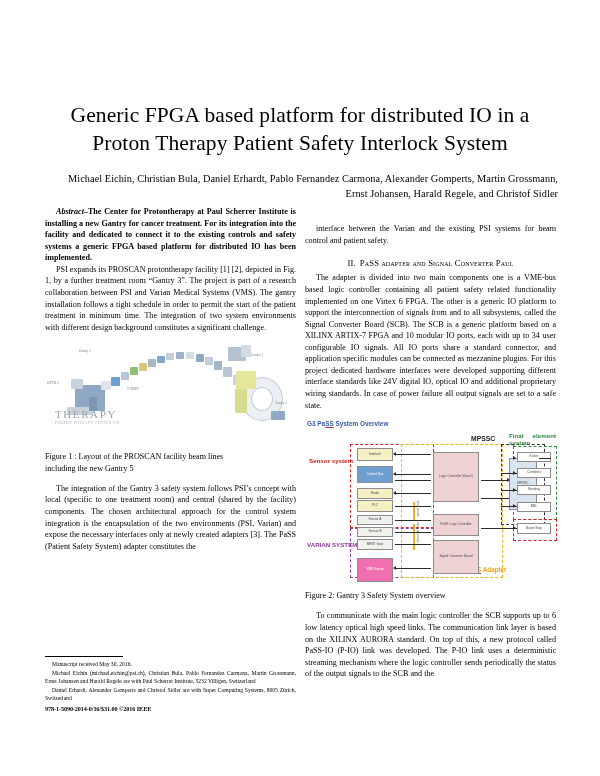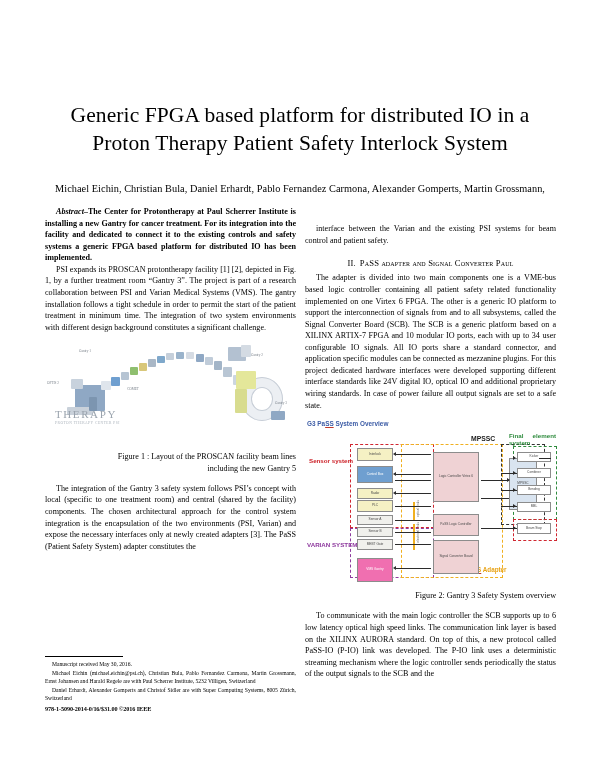--- a/index.html
+++ b/index.html
@@ -33,24 +33,25 @@
     text-align: center;
   }
   .doc-title {
     font-size: 21.5px;
     line-height: 1.28;
     font-weight: normal;
     margin: 0;
     letter-spacing: 0.1px;
   }
   .authors {
-    margin-top: 25px;
+    margin-top: 15px;
     font-size: 10.3px;
     line-height: 1.45;
     letter-spacing: 0.05px;
+    text-align: right;
   }
   .authors .line2 { display: block; }
 
   
   .col {
     position: absolute;
     top: 202px;
     width: 251px;
     font-size: 8.1px;
     line-height: 1.43;
@@ -93,21 +94,21 @@
     width: 251px;
   }
   .fig1-img {
     position: relative;
     width: 251px;
     height: 105px;
     background: #ffffff;
     overflow: hidden;
   }
   .fig-caption {
-    text-align: right;
+    text-align: left;
     font-size: 8.1px;
     line-height: 1.4;
     margin-top: 5px;
     margin-bottom: 9px;
   }
   .bl-dot {
     position: absolute;
     border-radius: 1px;
   }
   .proscan-logo {
@@ -260,20 +261,21 @@
 </style>
 </head>
 <body>
 
 <div class="page">
 
   <div class="title-block">
     <h1 class="doc-title">Generic FPGA based platform for distributed IO in a Proton Therapy Patient Safety Interlock System</h1>
     <div class="authors">
       <span>Michael Eichin, Christian Bula, Daniel Erhardt, Pablo Fernandez Carmona, Alexander Gomperts, Martin Grossmann,</span>
+      <span class="line2">Ernst Johansen, Harald Regele, and Christof Sidler</span>
     </div>
   </div>
 
   <div class="col col-left">
 
     <p class="abstract"><span class="lead">Abstract–</span><span>The Center for Protontherapy at Paul Scherrer Institute is installing a new Gantry for cancer treatment. For its integration into the facility and dedicated to connect it to the existing controls and safety systems a generic FPGA based platform for distributed IO has been implemented.</span></p>
 
 
     <p class="para">PSI expands its PROSCAN protontherapy facility [1] [2], depicted in Fig. 1, by a further treatment room “Gantry 3”. The project is part of a research collaboration between PSI and Varian Medical Systems (VMS). The gantry installation follows a tight schedule in order to permit the start of the patient treatment in minimum time. The integration of two system environments with different design background constitutes a significant challenge.</p>
 

